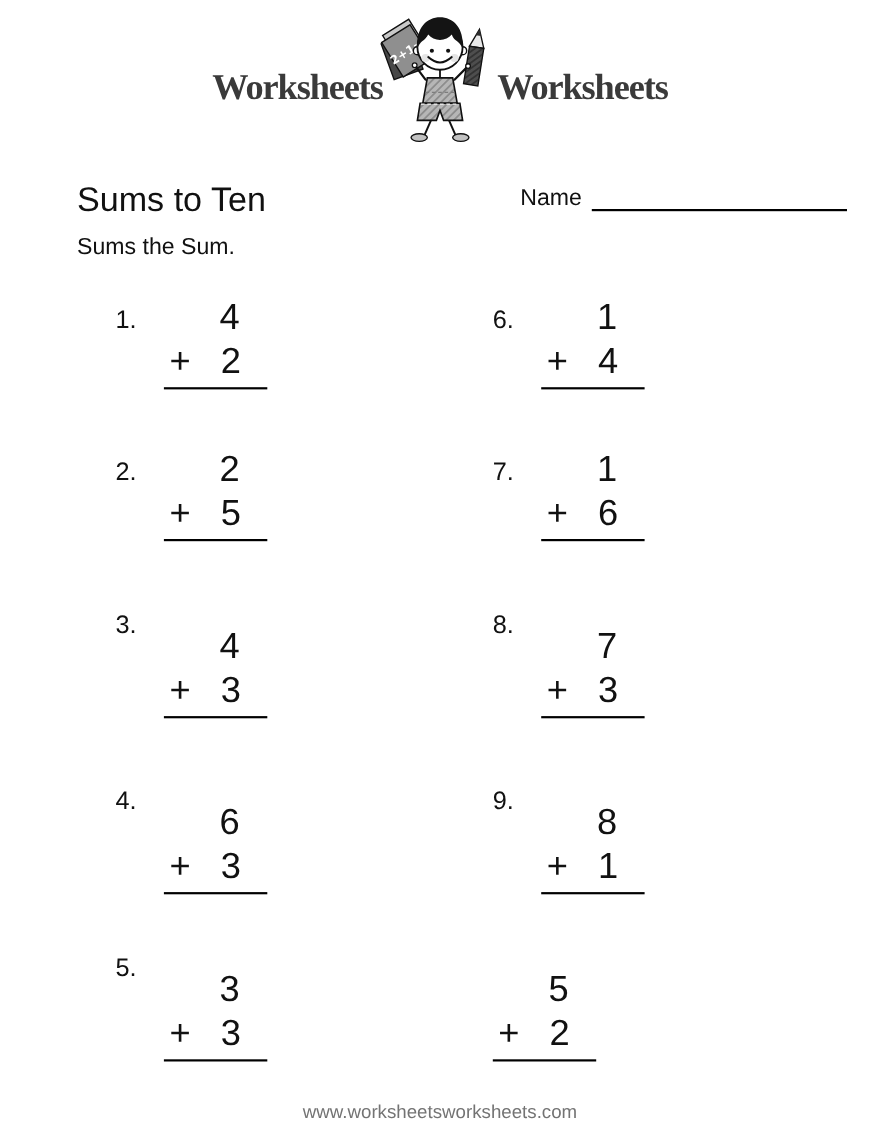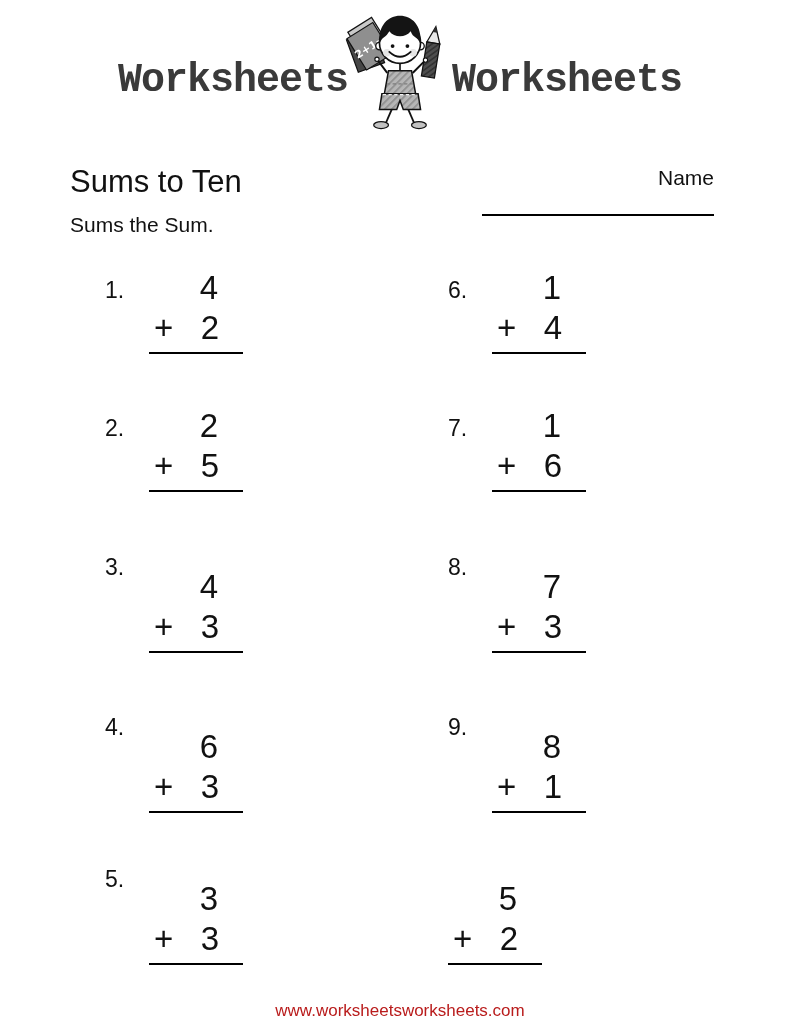--- a/index.html
+++ b/index.html
@@ -16,22 +16,22 @@
   
   .logo {
     position: absolute;
     top: 0; left: 0; right: 0;
     height: 134px;
     display: flex;
     align-items: center;
     justify-content: center;
   }
   .logo-text {
-    font-family: Liberation Mono, monospace;
-    font-size: 40px;
+    font-family: Liberation Serif, serif;
+    font-size: 33px;
     font-weight: bold;
     color: #3a3a3a;
     letter-spacing: -1px;
     position: relative;
     top: 13px;
     white-space: nowrap;
   }
   .logo svg { display: block; margin: 0 -14px; position: relative; z-index: 2; }
 
   
@@ -45,21 +45,20 @@
     position: absolute;
     left: 70px; top: 213px;
     font-size: 21px;
   }
   .name-row {
     position: absolute;
     left: 473px; top: 166px;
     font-size: 21px;
     display: flex;
     align-items: flex-end;
-    flex-direction: column;
   }
   .name-line {
     display: inline-block;
     width: 232px;
     height: 24px;
     border-bottom: 2px solid #000;
     margin-left: 9px;
   }
 
   
@@ -98,21 +97,21 @@
     border-bottom: 2px solid #000;
     margin-top: 4px;
   }
 
   
   .footer {
     position: absolute;
     bottom: 14px; left: 0; right: 0;
     text-align: center;
     font-size: 17px;
-    color: #b91c1c;
+    color: #737373;
   }
 </style>
 </head>
 <body>
 
 <div class="page">
 
   <div class="logo">
     <span class="logo-text">Worksheets</span>
     <svg viewBox="0 0 160 152" width="132" height="125" aria-hidden="true">

